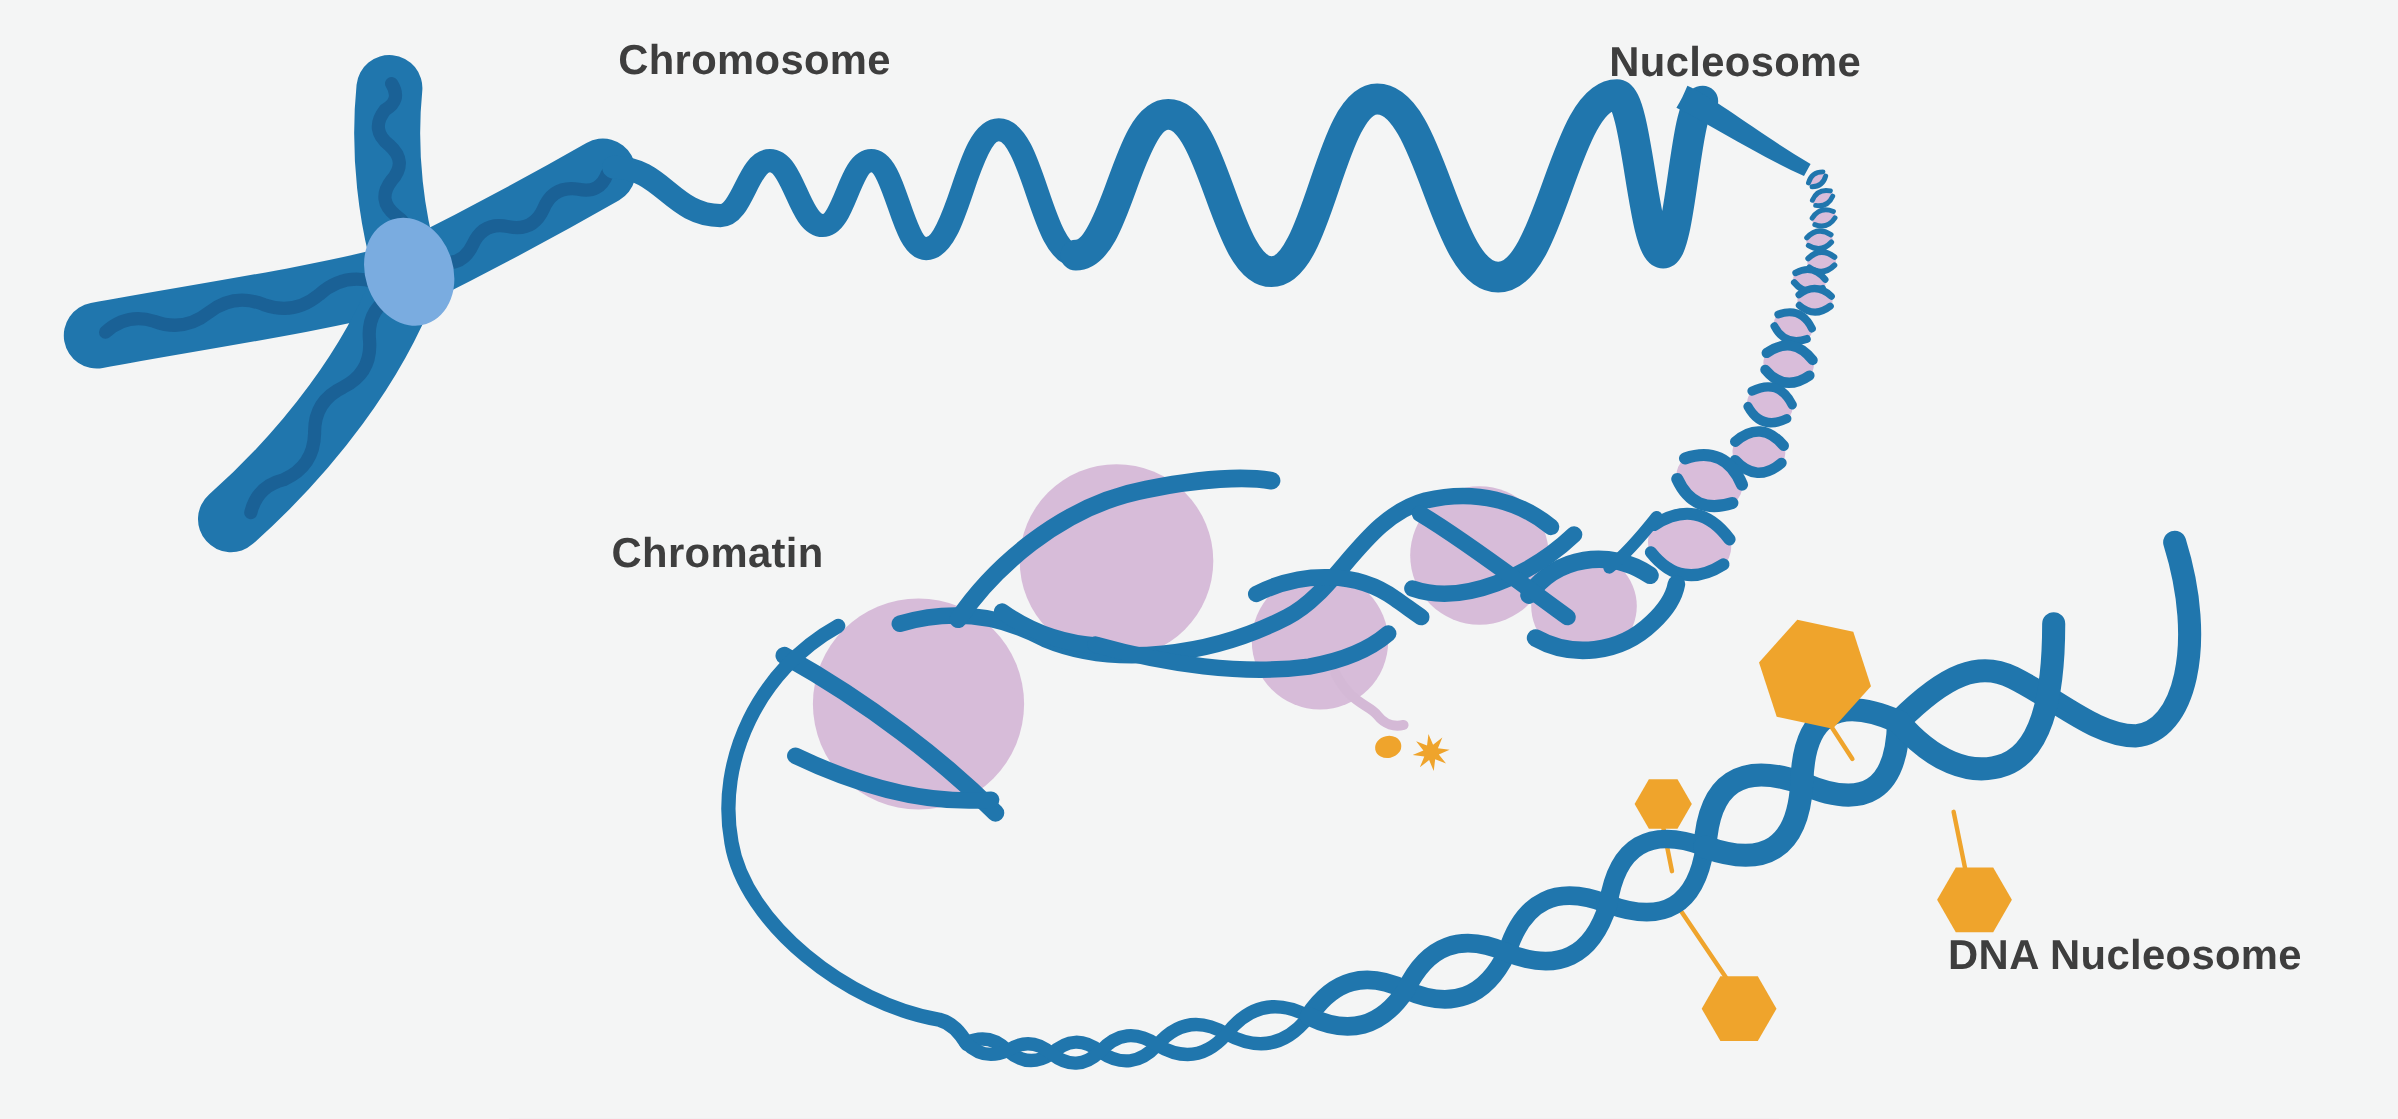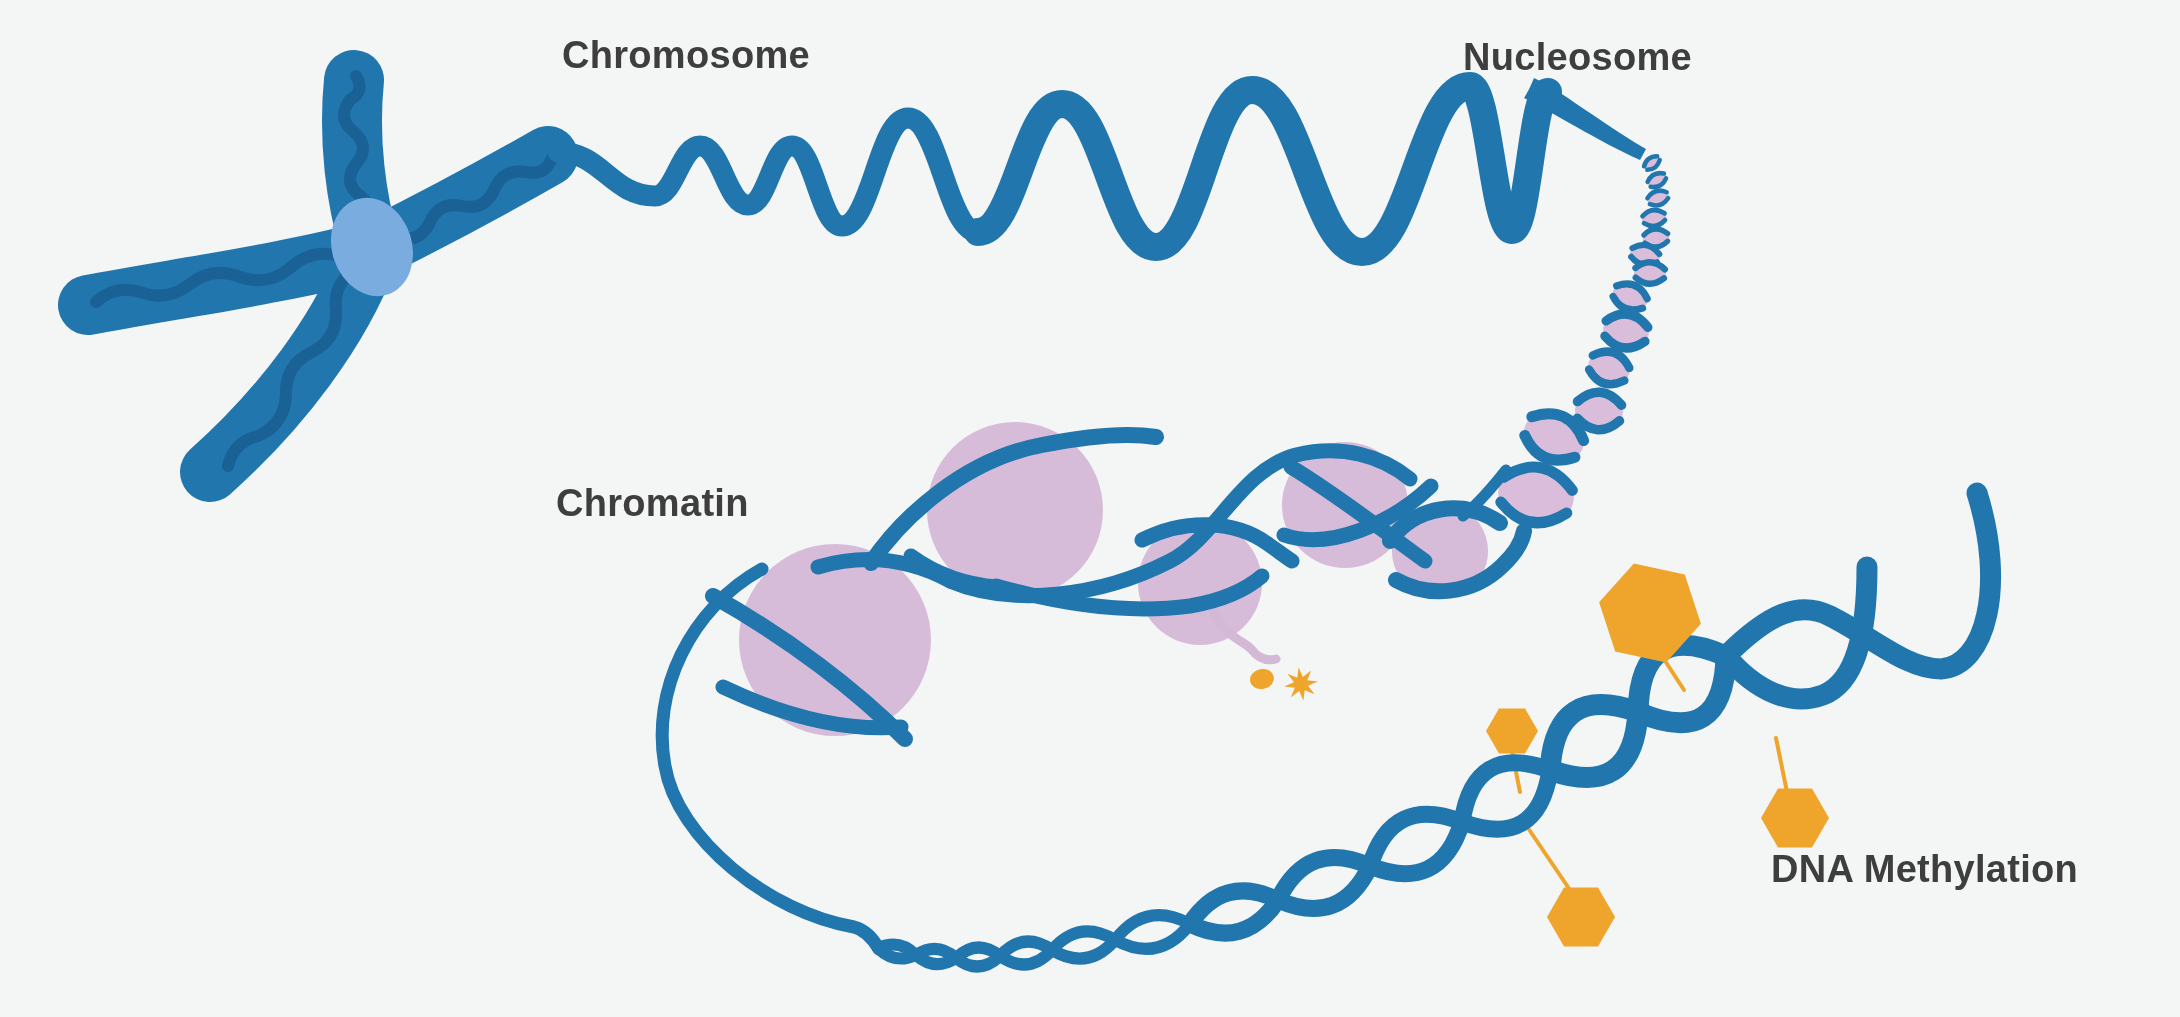--- a/index.html
+++ b/index.html
@@ -159,14 +159,14 @@
       <g>
         <polygon points="1700.9,623.8 1666.1,662.5 1615.2,651.6 1599.1,602.2 1633.9,563.5 1684.8,574.4" fill="#efa42c"></polygon>
         <polygon points="1538.0,731.0 1525.0,753.5 1499.0,753.5 1486.0,731.0 1499.0,708.5 1525.0,708.5" fill="#efa42c"></polygon>
         <polygon points="1615.0,917.0 1598.0,946.4 1564.0,946.4 1547.0,917.0 1564.0,887.6 1598.0,887.6" fill="#efa42c"></polygon>
         <polygon points="1829.0,818.0 1812.0,847.4 1778.0,847.4 1761.0,818.0 1778.0,788.6 1812.0,788.6" fill="#efa42c"></polygon>
       </g>
     </svg>
   <div class="lbl lbl-chromosome">Chromosome</div>
   <div class="lbl lbl-chromatin">Nucleosome</div>
   <div class="lbl lbl-nucleosome">Chromatin</div>
-  <div class="lbl lbl-dna">DNA Methylation</div>
+  <div class="lbl lbl-dna">DNA Nucleosome</div>
 </div>
 
 </body></html>

